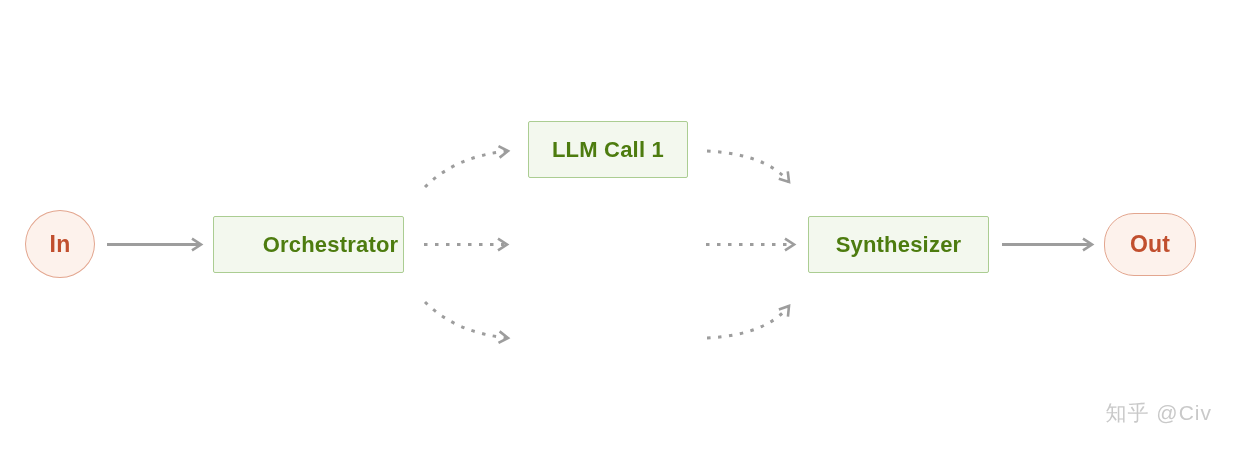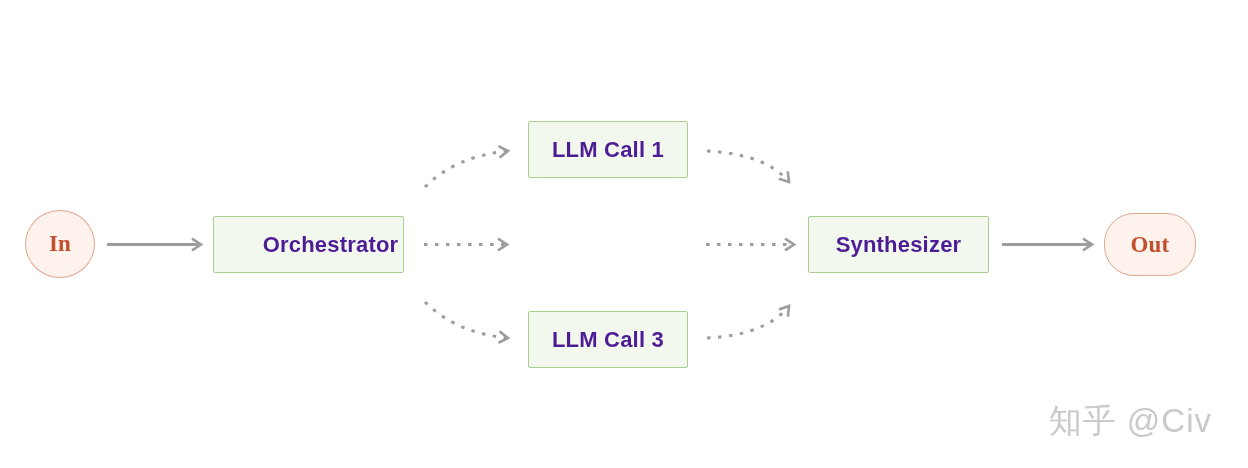--- a/index.html
+++ b/index.html
@@ -28,50 +28,49 @@
     align-items: center;
     justify-content: center;
     box-sizing: border-box;
     font-weight: 700;
     letter-spacing: 0.2px;
   }
   .node.green {
     background: #f3f8ee;
     border: 1.5px solid #abcd92;
     border-radius: 2px;
-    color: #4c1d95;
+    color: #4d7c0f;
     font-size: 22px;
   }
   .node.pink {
     background: #fdf2ec;
     border: 1.5px solid #e3a68f;
     color: #c14f2e;
     font-size: 23px;
-    font-family: Liberation Serif, serif;
   }
   .node-in {
     left: 25px; top: 210px;
     width: 70px; height: 68px;
     border-radius: 50%;
   }
   .node-out {
     left: 1104px; top: 213px;
     width: 92px; height: 63px;
     border-radius: 30px;
   }
   .node-orchestrator { left: 213px; top: 216px; width: 191px; height: 57px; padding-left: 44px; }
   .node-llm1 { left: 528px; top: 121px; width: 160px; height: 57px; }
   .node-llm2 { left: 528px; top: 216px; width: 160px; height: 57px; }
   .node-llm3 { left: 528px; top: 311px; width: 160px; height: 57px; }
   .node-synthesizer { left: 808px; top: 216px; width: 181px; height: 57px; }
   .watermark {
     position: absolute;
     right: 36px;
     top: 399px;
-    font-size: 33px;
+    font-size: 21px;
     color: #c9c9c9;
     letter-spacing: 1px;
     white-space: nowrap;
   }
 </style>
 </head>
 <body>
 
 <div class="canvas">
 
@@ -101,23 +100,20 @@
 
   <div class="node green node-orchestrator">
     <span>Orchestrator</span>
   </div>
 
   <div class="node green node-llm1">
     <span>LLM Call 1</span>
   </div>
 
 
-  <div class="node green node-llm3">
-    <span>LLM Call 3</span>
-  </div>
 
   <div class="node pink node-out">
     <span>Out</span>
   </div>
 
   <div class="node green node-synthesizer">
     <span>Synthesizer</span>
   </div>
 
   <div class="watermark">知乎 @Civ</div>

